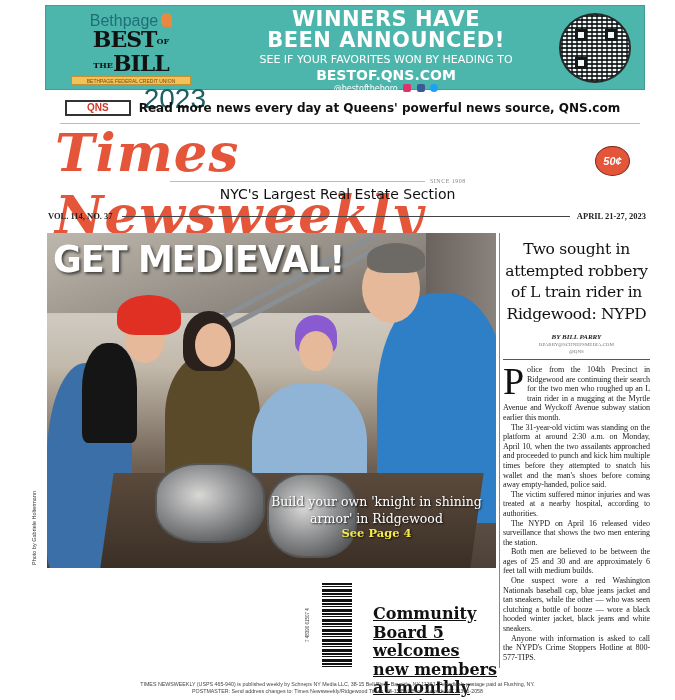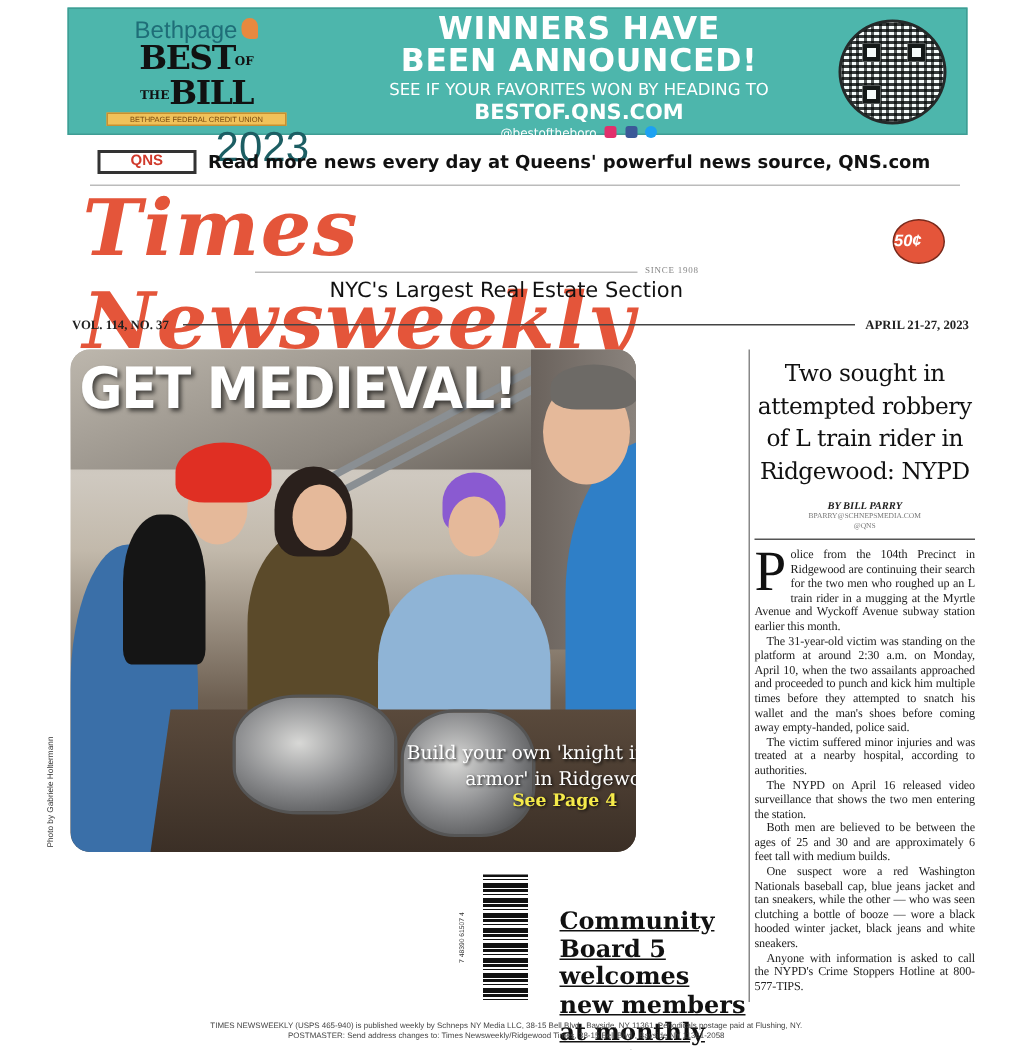--- a/index.html
+++ b/index.html
@@ -29,31 +29,31 @@
   
   .qns-row { position: absolute; left: 65px; top: 97px; height: 22px; display: flex; align-items: center; }
   .qns-logo { border: 2px solid #333; padding: 0 20px; font-family: "Liberation Sans", sans-serif; font-weight: bold; font-size: 10px; color: #d0392b; height: 16px; line-height: 12px; margin-right: 8px; }
   .qns-text { font-family: "DejaVu Sans", sans-serif; font-weight: bold; font-size: 12px; color: #111; }
   .rule-top { position: absolute; left: 60px; top: 123px; width: 580px; height: 1px; background: #bbb; }
 
   
   .mast { position: absolute; left: 55px; top: 122px; width: 520px; height: 62px; font-family: "DejaVu Serif", serif; font-weight: bold; font-size: 52px; color: #e4553a; letter-spacing: 1px; line-height: 62px; font-style: italic; transform: scaleX(1.02); transform-origin: left; }
   .since { position: absolute; left: 430px; top: 178px; font-family: "Liberation Serif", serif; font-size: 6px; color: #888; letter-spacing: 0.5px; }
   .since-rule { position: absolute; left: 170px; top: 181px; width: 255px; height: 1px; background: #bbb; }
-  .price { position: absolute; left: 595px; top: 146px; width: 35px; height: 30px; border-radius: 50%; background: #e4553a; border: 1px solid #7a2a1c; color: #fff; font-family: "Liberation Sans", sans-serif; font-style: italic; font-weight: bold; font-size: 11px; text-align: left; line-height: 28px; }
+  .price { position: absolute; left: 595px; top: 146px; width: 35px; height: 30px; border-radius: 50%; background: #e4553a; border: 1px solid #7a2a1c; color: #fff; font-family: "Liberation Sans", sans-serif; font-style: italic; font-weight: bold; font-size: 11px; text-align: center; line-height: 28px; }
   .tagline { position: absolute; left: 0; top: 186px; width: 675px; text-align: center; font-family: "DejaVu Sans", sans-serif; font-size: 14px; color: #111; }
 
   .folio { position: absolute; top: 211px; font-family: "Liberation Serif", serif; font-weight: bold; font-size: 8.5px; color: #222; }
   .folio-left { left: 48px; }
   .folio-right { right: 29px; }
   .folio-rule { position: absolute; left: 122px; top: 216px; width: 448px; height: 1px; background: #444; }
 
   
-  .photo { position: absolute; left: 47px; top: 233px; width: 377px; height: 335px; overflow: hidden;
-           background: linear-gradient(180deg, #a8a29a 0%, #cfc9c0 25%, #c2b9ab 40%, #6d5f51 70%, #4c4038 100%); border-radius: 13px; }
+  .photo { position: absolute; left: 47px; top: 233px; width: 449px; height: 335px; overflow: hidden;
+           background: linear-gradient(180deg, #a8a29a 0%, #cfc9c0 25%, #c2b9ab 40%, #6d5f51 70%, #4c4038 100%); }
   .photo .ceiling { position: absolute; left: 0; top: 0; width: 100%; height: 80px; background: linear-gradient(160deg, #bdb7ad 0%, #8d877f 60%, #5d5650 100%); }
   .photo .pipe { position: absolute; height: 5px; background: #8a8f93; transform-origin: left; }
   .photo .wall-right { position: absolute; right: 0; top: 0; width: 70px; height: 200px; background: linear-gradient(90deg, #6a625c, #8a837d); }
   .person { position: absolute; border-radius: 45% 45% 10% 10%; }
   .head { position: absolute; border-radius: 50%; background: #e5b99a; }
   .hat { position: absolute; background: #e02f23; border-radius: 50% 50% 30% 30%; }
   .hair-purple { position: absolute; background: #8a5ad1; border-radius: 50% 50% 30% 30%; }
   .hair-dark { position: absolute; background: #2a201c; border-radius: 50% 50% 30% 30%; }
   .hair-grey { position: absolute; background: #6d6a66; border-radius: 50% 50% 30% 30%; }
   .bench { position: absolute; left: 60px; top: 240px; width: 370px; height: 95px; background: linear-gradient(180deg, #5a4a3c, #3b2f26); transform: skewX(-8deg); }

